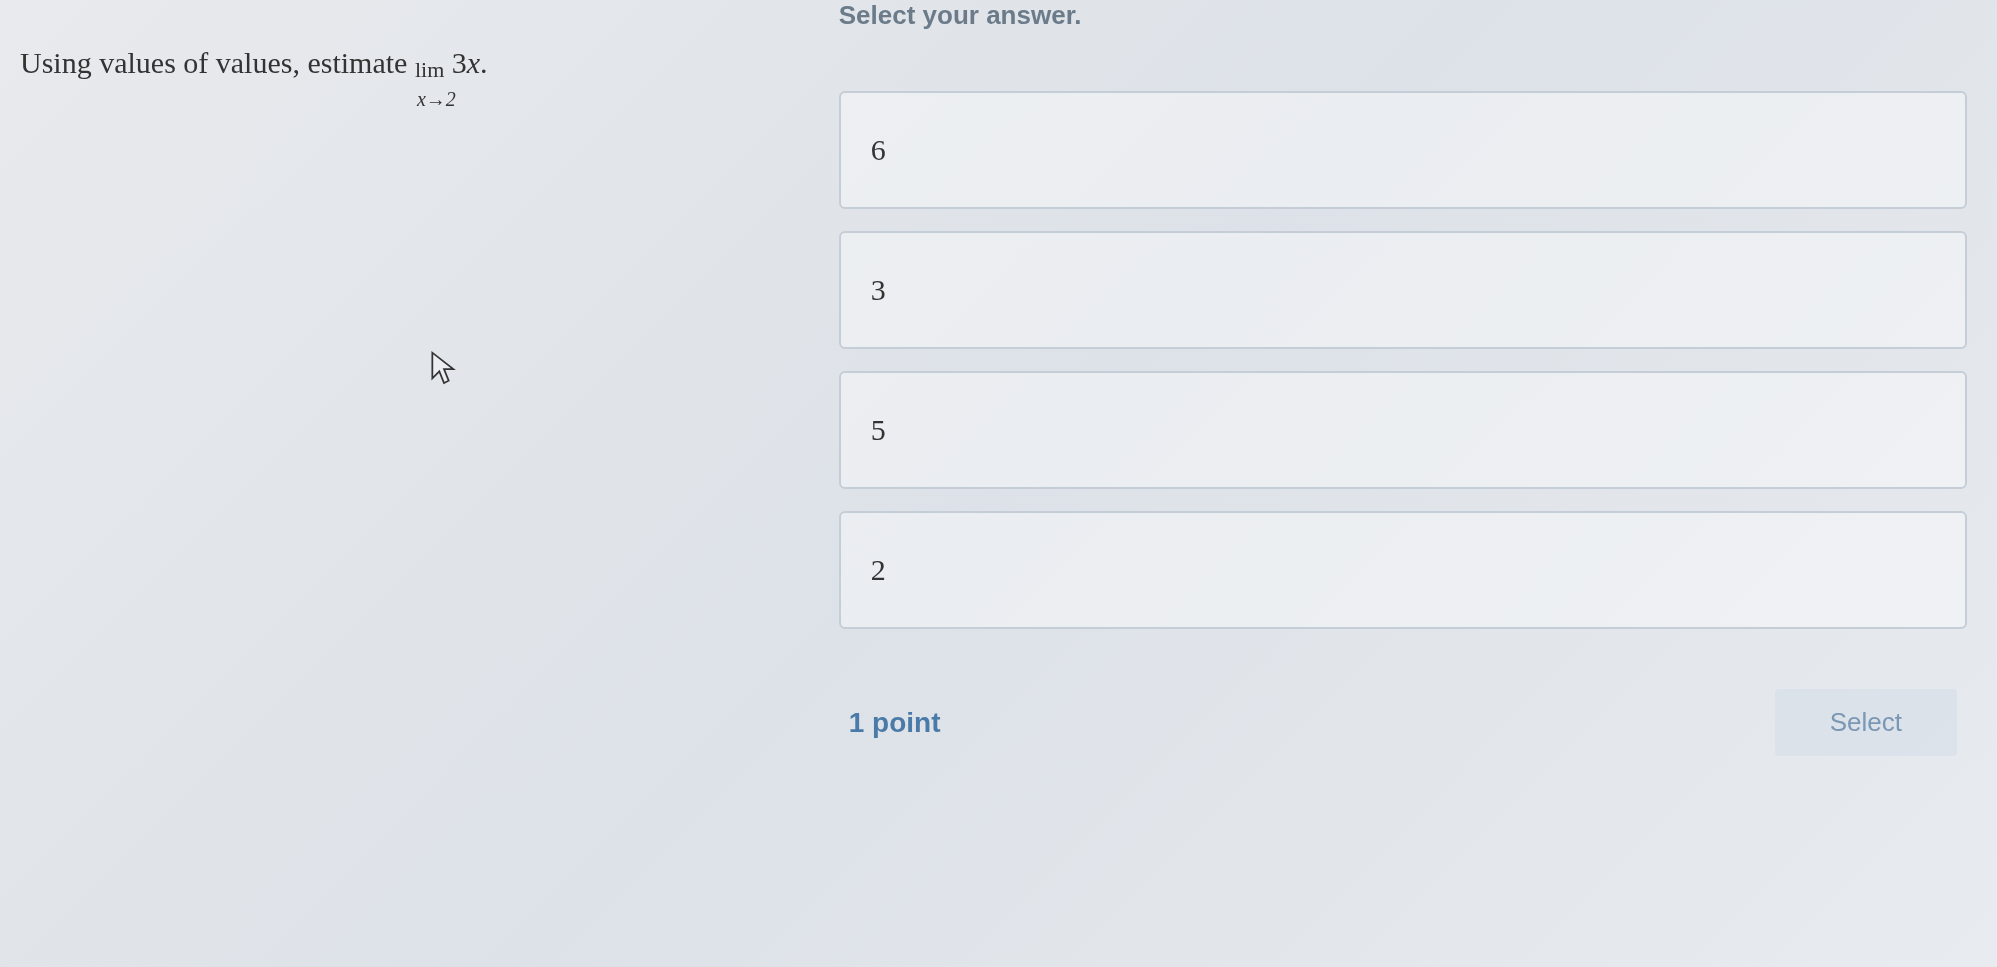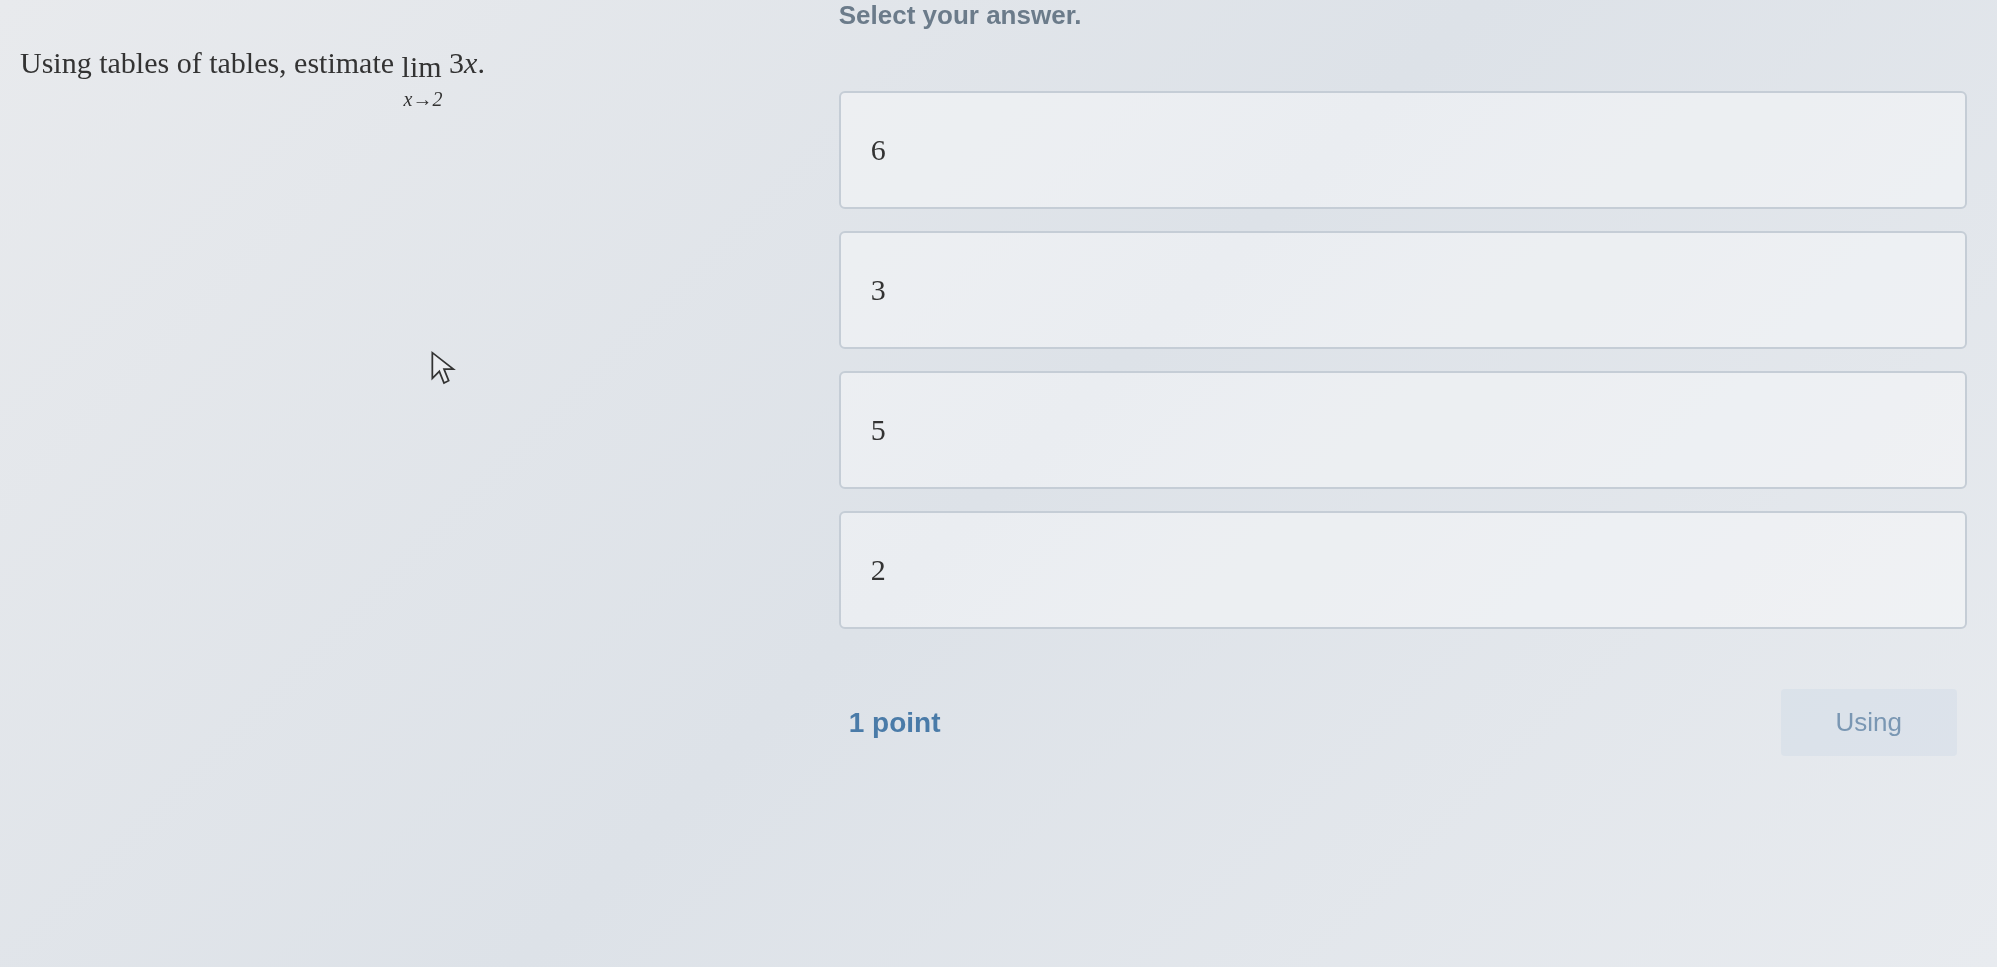--- a/index.html
+++ b/index.html
@@ -35,21 +35,21 @@
       font-family: Georgia, serif;
     }
     
     .limit-expr {
       display: inline-block;
       position: relative;
       vertical-align: middle;
     }
     
     .limit-main {
-      font-size: 30px;
+      font-size: 22px;
       text-align: right;
     }
     
     .limit-sub {
       position: absolute;
       font-size: 20px;
       top: 40px;
       left: 2px;
       white-space: nowrap;
       font-style: italic;
@@ -137,38 +137,38 @@
       width: 100%;
       height: 100%;
     }
   </style>
 </head>
 <body>
 
 <div class="container">
   <div class="question-panel">
     <div class="question-text">
-      <span>Using tables of tables, estimate </span><span class="limit-expr"><span class="limit-main">lim</span><span class="limit-sub"><span>x</span><span class="arrow">→</span><span>2</span></span></span>
+      <span>Using values of values, estimate </span><span class="limit-expr"><span class="limit-main">lim</span><span class="limit-sub"><span>x</span><span class="arrow">→</span><span>2</span></span></span>
       <span>3</span><span class="fx">x</span><span>.</span>
     </div>
   </div>
 
   <div class="answer-panel">
     <div class="instruction">Select your answer.</div>
 
     <div class="options">
       <div class="option">6</div>
       <div class="option">3</div>
       <div class="option">5</div>
       <div class="option">2</div>
     </div>
 
     <div class="footer">
       <div class="points">1 point</div>
-      <button class="answer-btn">Using</button>
+      <button class="answer-btn">Select</button>
     </div>
   </div>
 </div>
 
 <div class="cursor-icon">
   <svg viewBox="0 0 24 32" fill="none" stroke="#333" stroke-width="1.5">
     <path d="M2 2 L2 24 L8 18 L12 28 L16 26 L12 16 L20 16 Z" fill="rgba(255,255,255,0.3)"></path>
   </svg>
 </div>
 

